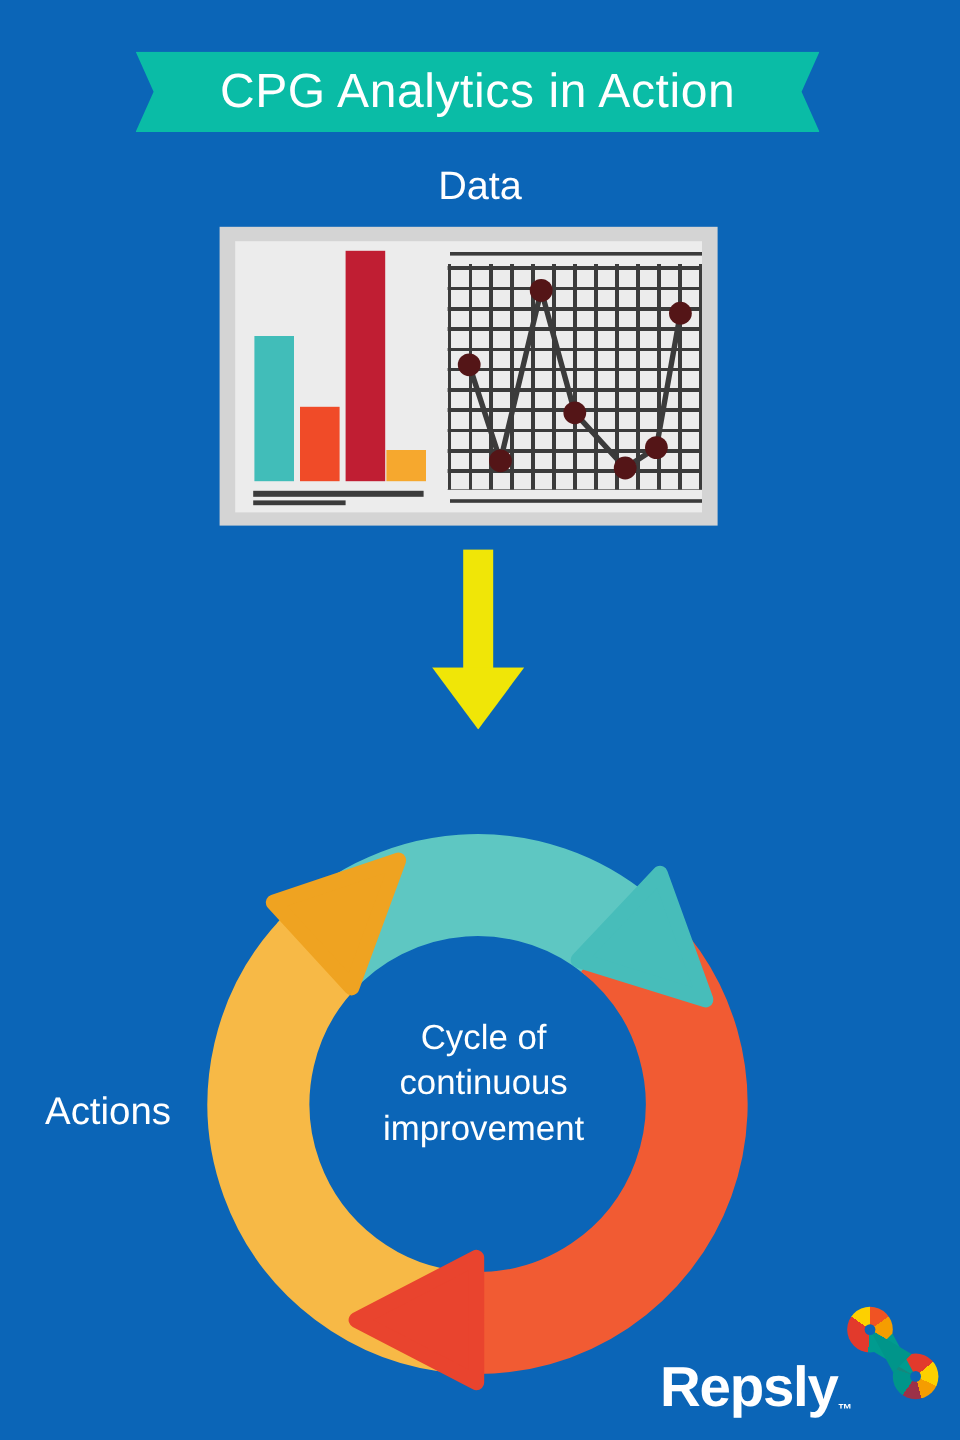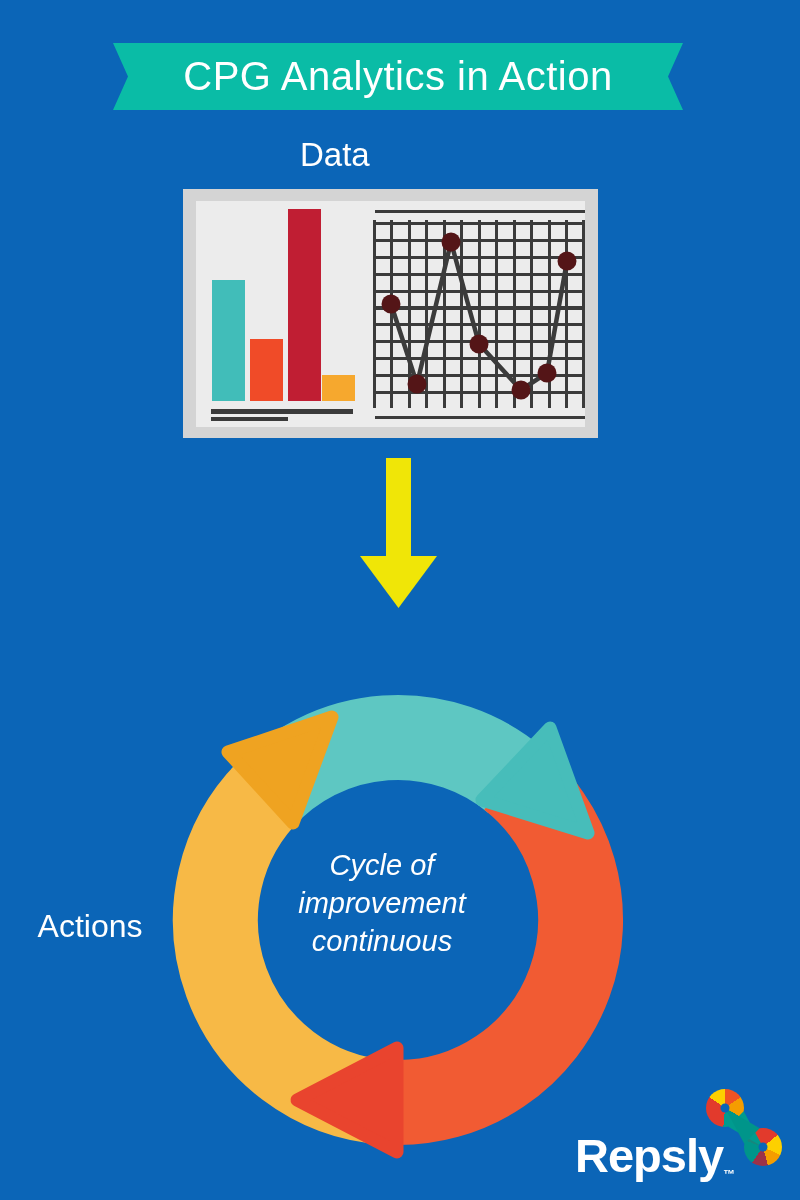--- a/index.html
+++ b/index.html
@@ -15,21 +15,21 @@
     left:113px;top:43px;width:570px;height:67px;
     background:var(--banner,#0abca6);
     clip-path:polygon(0 0,100% 0,97.37% 50%,100% 100%,0 100%,2.63% 50%);
   }
   .ribbon-title{
     width:100%;height:67px;line-height:67px;text-align:center;
     color:#fff;font-size:40px;font-weight:400;letter-spacing:.5px;
   }
   
   .step-label{
-    width:200px;text-align:left;color:#fff;font-size:33px;font-weight:400;
+    width:200px;text-align:center;color:#fff;font-size:33px;font-weight:400;
   }
   
   .card{left:183px;top:189px;width:415px;height:249px;background:var(--card-outer,#d4d4d4);}
   .card-inner{left:13px;top:12px;width:389px;height:226px;background:var(--card-inner,#ececec);}
   .bar{position:absolute;}
   .underline{position:absolute;background:var(--chart-dark,#3b3b3b);}
   .rule{position:absolute;background:var(--chart-dark,#3b3b3b);height:3px;width:210px;left:179px;}
   .grid{
     position:absolute;left:177px;top:19px;width:212px;height:188px;
     background-image:
@@ -45,26 +45,26 @@
   .cycle-svg{left:160px;top:680px;}
   .arc{fill:none;stroke-width:85;}
   .arc-teal{stroke:var(--ring-teal,#5ec7c2);}
   .arc-red{stroke:var(--ring-red,#f15b33);}
   .arc-yellow{stroke:var(--ring-yellow,#f7b946);}
   .head{stroke-width:13;stroke-linejoin:round;}
   .head-teal{fill:var(--arrowhead-teal,#47bdba);stroke:var(--arrowhead-teal,#47bdba);}
   .head-orange{fill:var(--arrowhead-orange,#efa321);stroke:var(--arrowhead-orange,#efa321);}
   .head-red{fill:var(--arrowhead-red,#e9442e);stroke:var(--arrowhead-red,#e9442e);}
   .cycle-center{
-    left:232px;top:846px;width:300px;text-align:center;color:#fff;
-    font-size:29px;font-style:italic;line-height:38px;
+    left:253px;top:846px;width:300px;text-align:center;color:#fff;
+    font-size:29px;line-height:38px;
   }
   .side-label{color:#fff;font-size:32px;text-align:center;}
   
-  .wordmark{left:575px;top:1128px;color:#fff;font-size:47px;font-weight:700;letter-spacing:-1px;}
+  .wordmark{left:550px;top:1128px;color:#fff;font-size:47px;font-weight:700;letter-spacing:-1px;}
   .tm{font-size:12px;font-weight:700;vertical-align:-6px;letter-spacing:0;}
   .pin{border-radius:50%;width:38px;height:38px;}
   .pin1{left:706px;top:1089px;
     background:conic-gradient(from 0deg,#f05323 0deg 55deg,#f59d00 55deg 120deg,#009b8f 120deg 185deg,#e23a2c 185deg 305deg,#fdd000 305deg 360deg);}
   .pin2{left:744px;top:1128px;
     background:conic-gradient(from 0deg,#e23a2c 0deg 50deg,#fdd000 50deg 115deg,#f59d00 115deg 165deg,#9c3148 165deg 215deg,#00958a 215deg 290deg,#15887e 290deg 325deg,#e23a2c 325deg 360deg);}
   .pin-overlay{left:700px;top:1083px;}
 </style>
 </head>
 <body>
@@ -112,22 +112,22 @@
     <path class="arc arc-teal" d="M 102.4 117.9 A 182.5 182.5 0 0 1 355.3 100.2"></path>
     <path class="arc arc-red" d="M 350.4 96.2 A 182.5 182.5 0 0 1 231.6 422.4"></path>
     <path class="arc arc-yellow" d="M 225.3 422.1 A 182.5 182.5 0 0 1 111.2 108.7"></path>
     <path class="head head-orange" d="M 172 37 L 68 72 L 133 143 Z"></path>
     <path class="head head-teal" d="M 428 153 L 390 48 L 322 120 Z"></path>
     <path class="head head-red" d="M 137 420 L 237 368 L 237 472 Z"></path>
   </svg>
 
   <div class="abs cycle-center">
     <div>Cycle of</div>
+    <div>continuous</div>
     <div>improvement</div>
-    <div>continuous</div>
   </div>
 
   <div class="abs side-label" style="left:10px;top:908px;width:160px;">Actions</div>
 
   <div class="abs pin pin1"></div>
   <div class="abs pin pin2"></div>
   <svg class="abs pin-overlay" width="70" height="70" viewBox="0 0 70 70">
     <polygon points="63,64 43.7,28.3 28.3,43.7" fill="#009b8f"></polygon>
     <polygon points="25,25 44.3,60.7 59.7,45.3" fill="#00958a"></polygon>
     <circle cx="25" cy="25" r="4.5" fill="#0b65b7"></circle>

